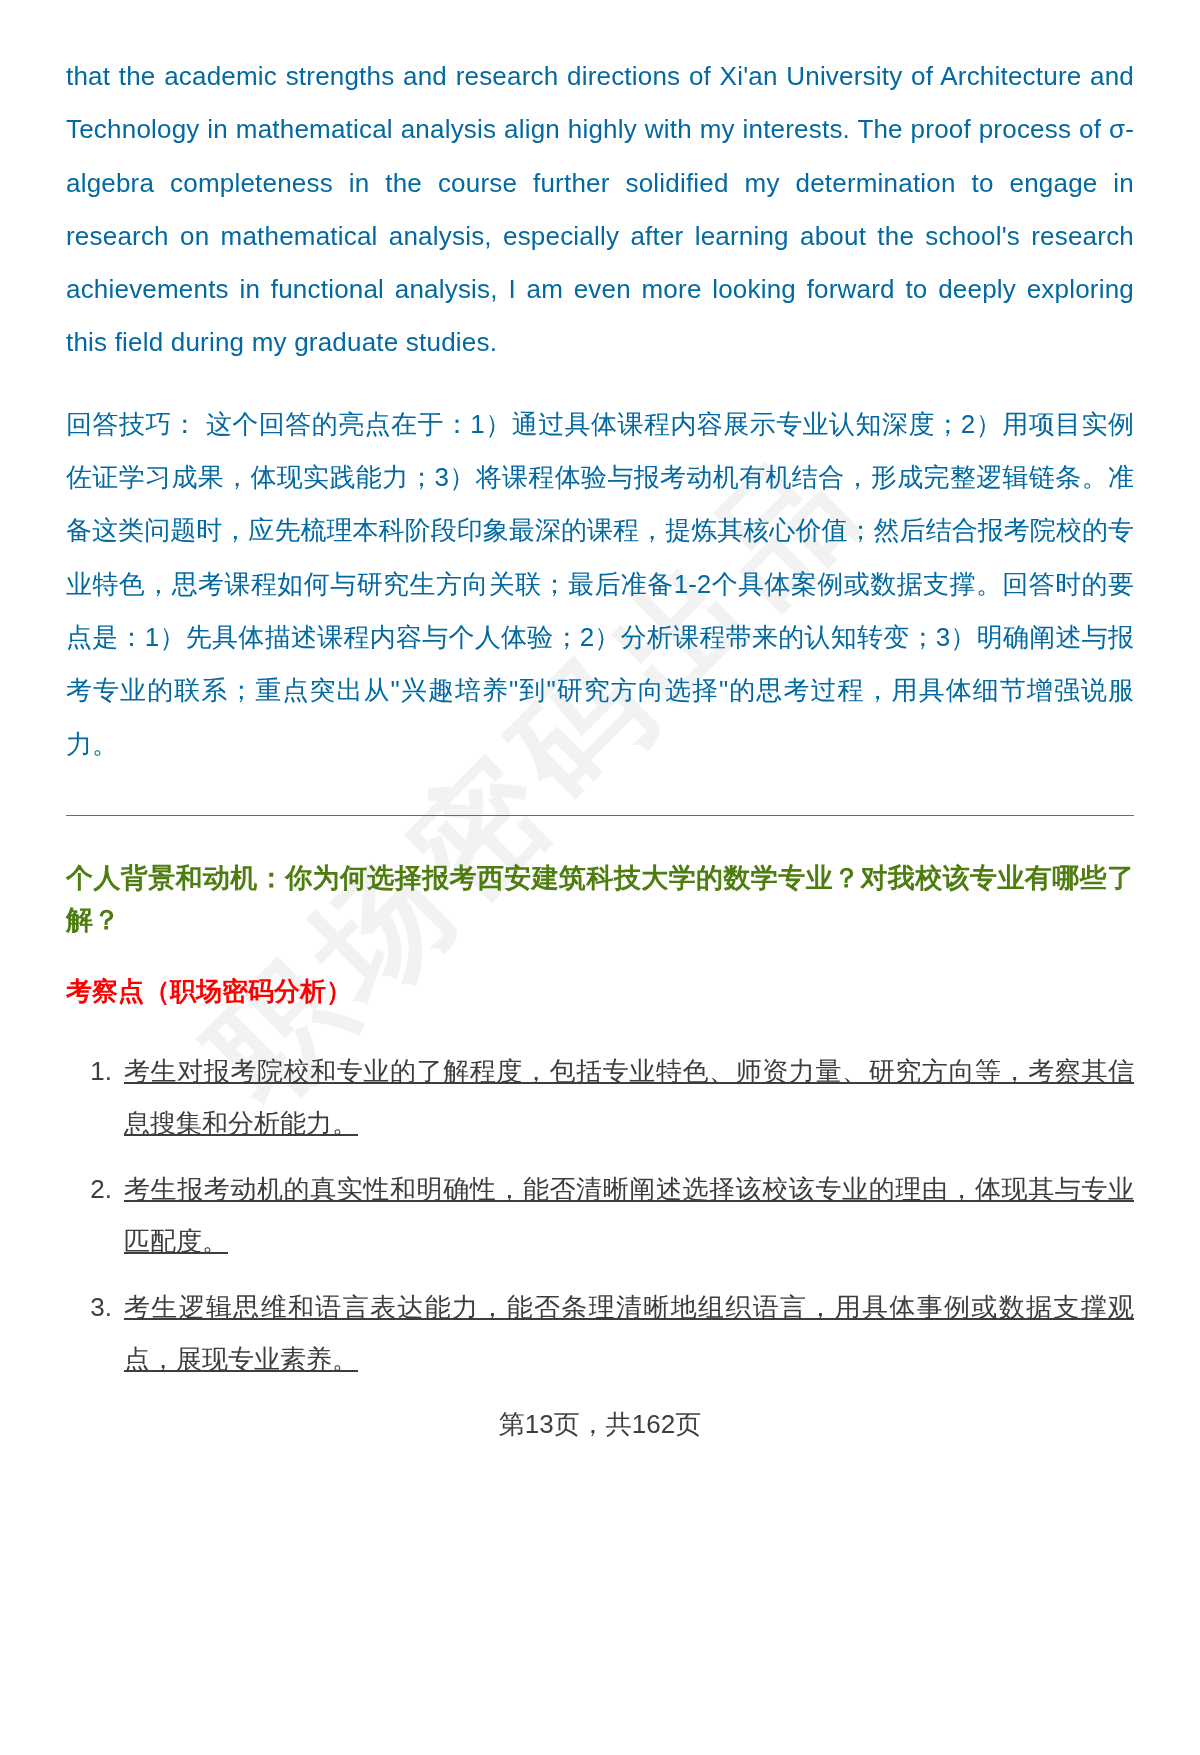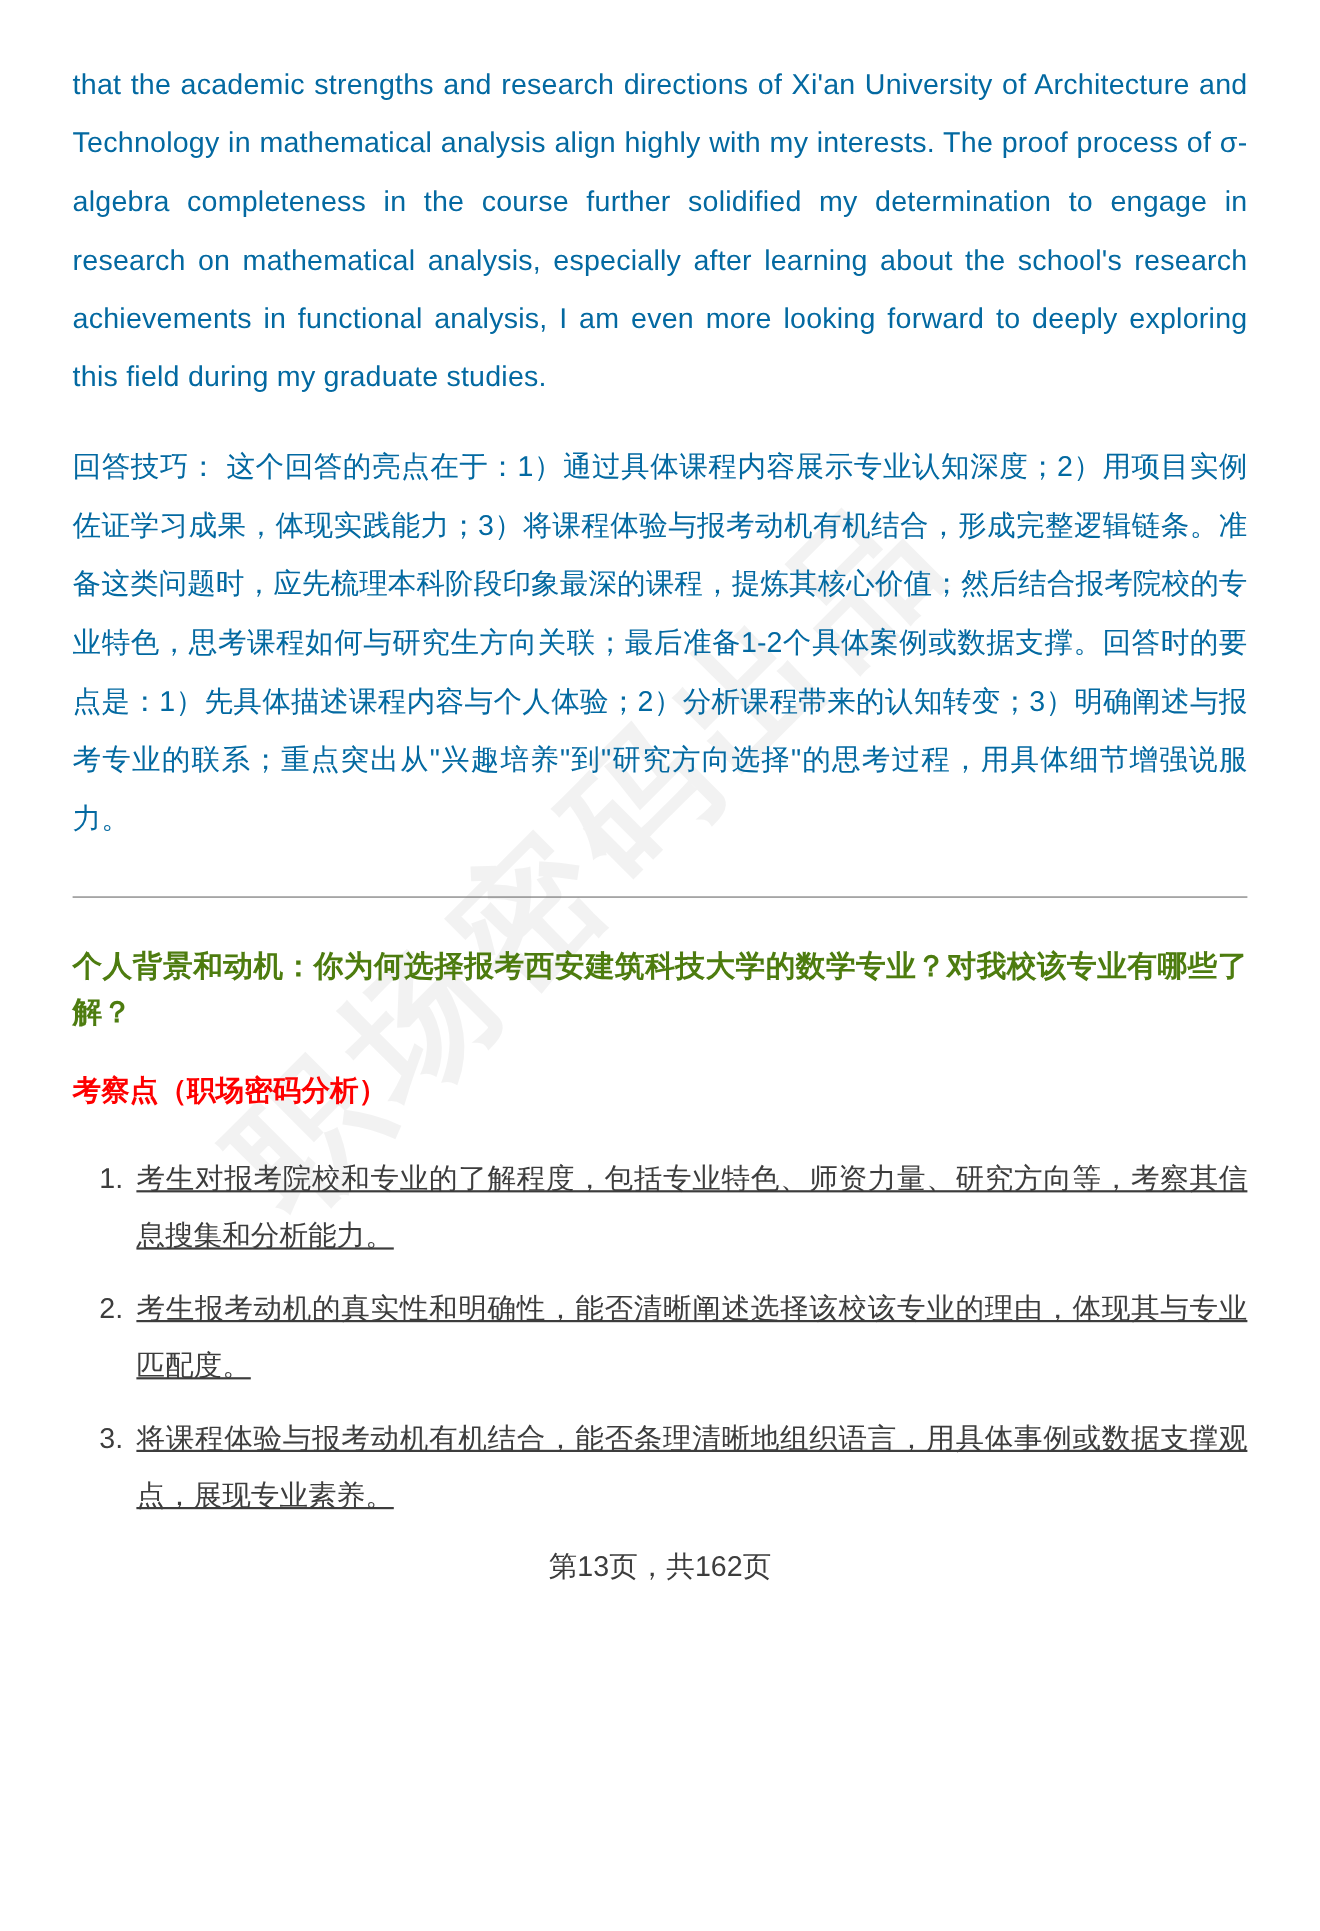--- a/index.html
+++ b/index.html
@@ -125,21 +125,21 @@
       <li>
         <span class="num">1.</span>
         <span class="txt">考生对报考院校和专业的了解程度，包括专业特色、师资力量、研究方向等，考察其信息搜集和分析能力。</span>
       </li>
       <li>
         <span class="num">2.</span>
         <span class="txt">考生报考动机的真实性和明确性，能否清晰阐述选择该校该专业的理由，体现其与专业匹配度。</span>
       </li>
       <li>
         <span class="num">3.</span>
-        <span class="txt">将课程体验与报考动机有机结合，能否条理清晰地组织语言，用具体事例或数据支撑观点，展现专业素养。</span>
+        <span class="txt">考生逻辑思维和语言表达能力，能否条理清晰地组织语言，用具体事例或数据支撑观点，展现专业素养。</span>
       </li>
     </ol>
 
 
     <div class="footer">第13页，共162页</div>
 
   </div>
 </div>
 
 </body></html>

